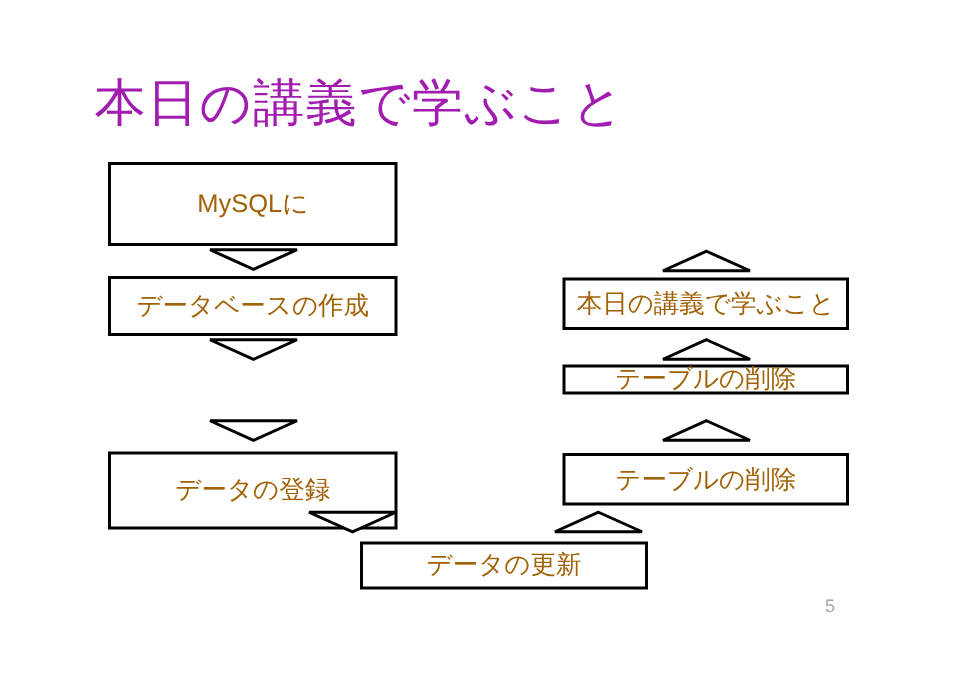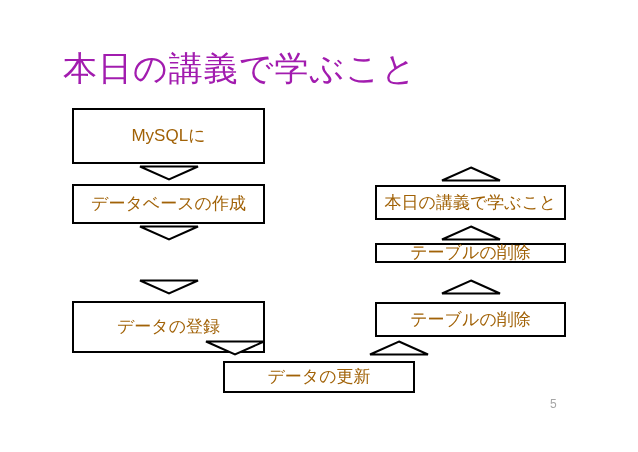--- a/index.html
+++ b/index.html
@@ -46,21 +46,21 @@
   .col-left  { left: 72px;  width: 193px; }
   .col-right { left: 375px; width: 191px; }
   .box-l1 { top: 108px; height: 56px; }
   .box-l2 { top: 184px; height: 40px; }
   .box-l3 { top: 244px; height: 34px; }
   .box-l4 { top: 301px; height: 52px; }
   .box-r1 { top: 107px; height: 56px; }
   .box-r2 { top: 185px; height: 35px; }
   .box-r3 { top: 243px; height: 20px; }
   .box-r4 { top: 302px; height: 35px; }
-  .box-center { left: 223px; top: 361px; width: 192px; height: 32px; }
+  .box-center { left: 240px; top: 361px; width: 192px; height: 32px; }
   .arrow {
     position: absolute;
     width: 60px;
     height: 16px;
     line-height: 0;
   }
   .arrow svg { display: block; }
   .ar-lx { left: 139px; }
   .ar-rx { left: 441px; }
   .ar-y1 { top: 165px; }

